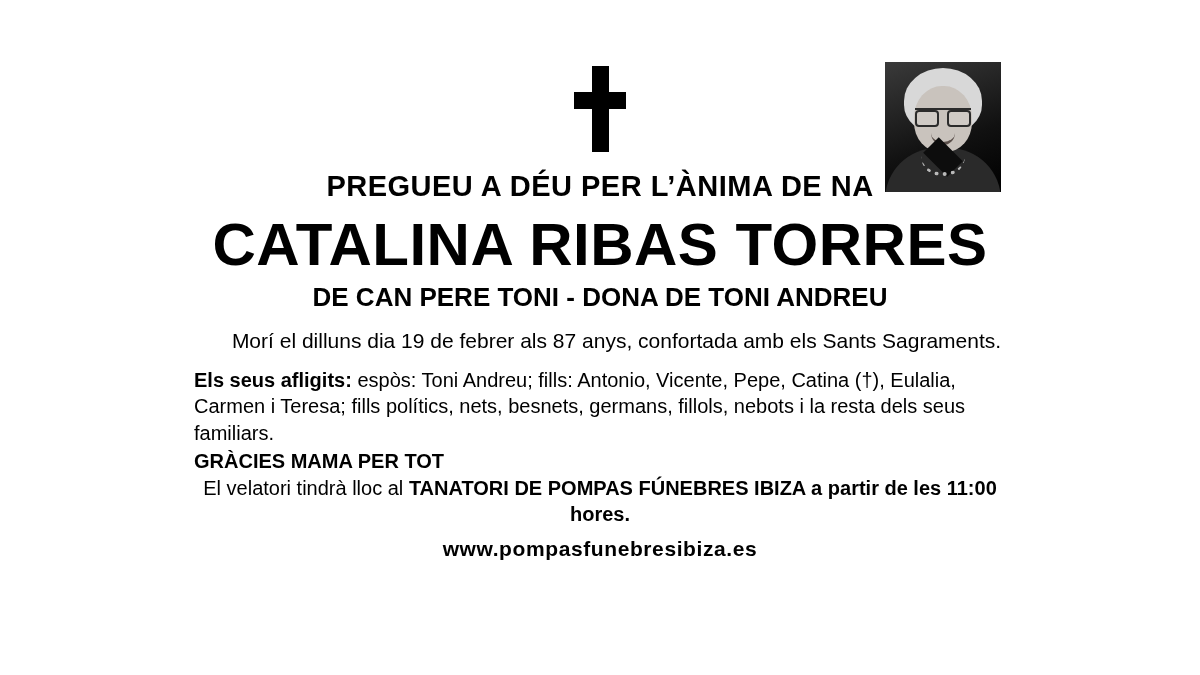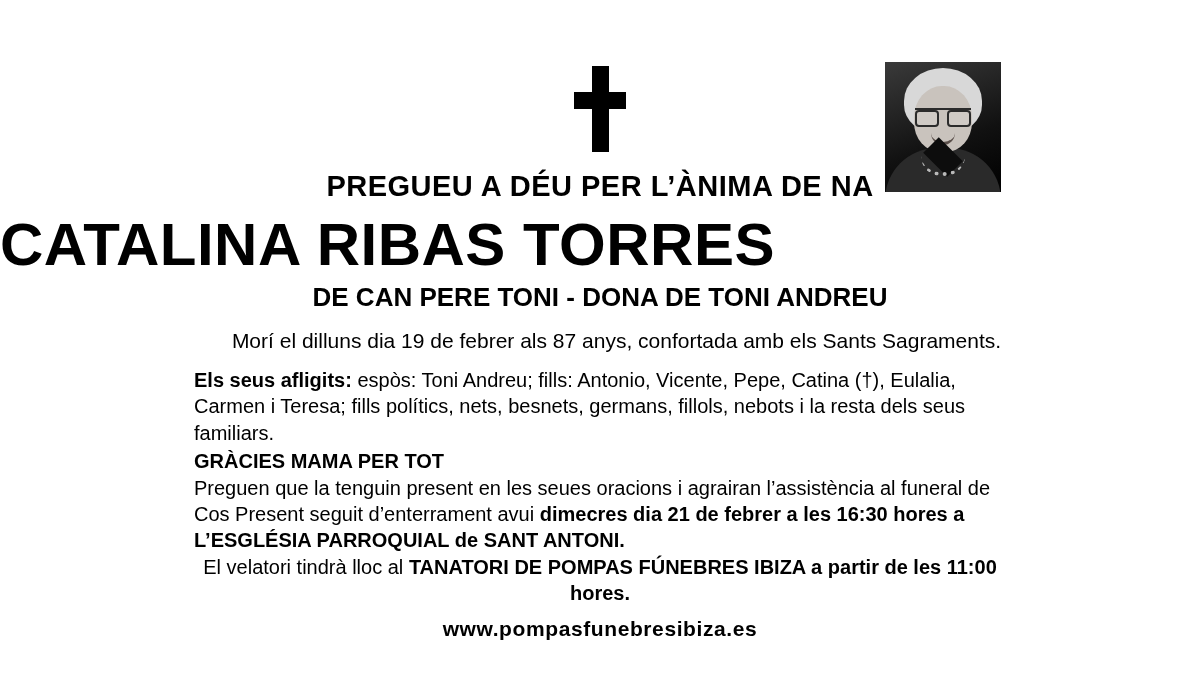--- a/index.html
+++ b/index.html
@@ -146,21 +146,21 @@
   }
 
   .line1 {
     text-align: center;
     font-size: 29px;
     letter-spacing: 0.5px;
     margin-top: 14px;
     font-weight: bold;
   }
   .name {
-    text-align: left;
+    text-align: center;
     font-size: 60px;
     font-weight: bold;
     letter-spacing: 0.5px;
     margin-top: 10px;
     line-height: 1.05;
   }
   .subname {
     text-align: center;
     font-size: 26px;
     font-weight: bold;
@@ -239,20 +239,19 @@
   <div class="subname">DE CAN PERE TONI - DONA DE TONI ANDREU</div>
 
   <div class="death-line">Morí el dilluns dia 19 de febrer als 87 anys, confortada amb els Sants Sagraments.</div>
 
 
   <div class="body-block">
     <p><b>Els seus afligits:</b><span> espòs: Toni Andreu; fills: Antonio, Vicente, Pepe, Catina (†), Eulalia, Carmen i Teresa; fills polítics, nets, besnets, germans, fillols, nebots i la resta dels seus familiars.</span></p>
 
     <div class="thanks">GRÀCIES MAMA PER TOT</div>
 
-    <p class="para2"><span>Preguen que la tenguin present en les seues oracions i agrairan l’assistència al funeral de Cos Present seguit d’enterrament avui </span><b>dimecres dia 21 de febrer a les 16:30 hores a L’ESGLÉSIA PARROQUIAL de SANT ANTONI.</b></p>
 
     <p class="velatori"><span>El velatori tindrà lloc al </span><b>TANATORI DE POMPAS FÚNEBRES IBIZA a partir de les 11:00 hores.</b></p>
   </div>
 
   <div class="website">www.pompasfunebresibiza.es</div>
 
 </div>
 
 </body></html>

